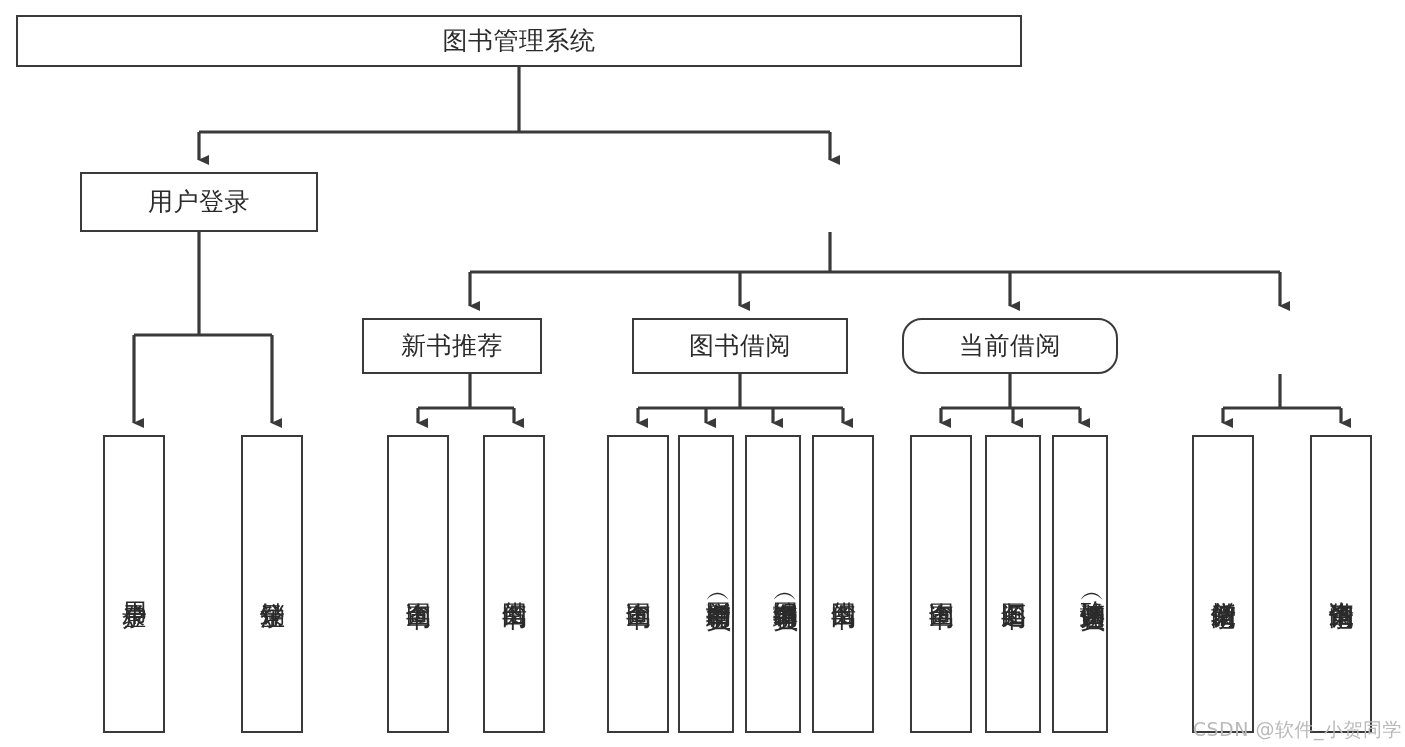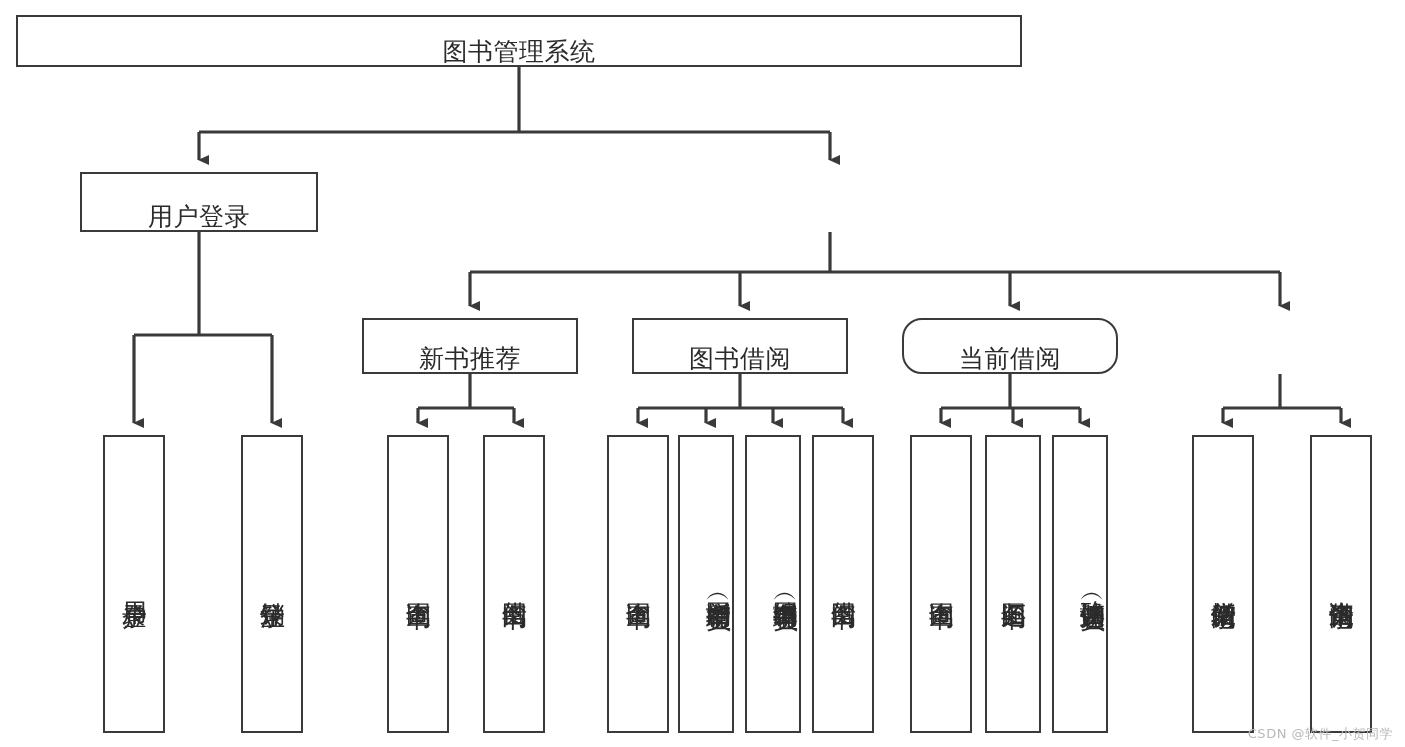--- a/index.html
+++ b/index.html
@@ -19,21 +19,21 @@
     left:0; top:0;
     width:1405px; height:747px;
     pointer-events:none;
   }
   .node{
     position:absolute;
     box-sizing:border-box;
     background:#ffffff;
     border:2px solid #3a3a3a;
     display:flex;
-    align-items:flex-end;
+    align-items:center;
     justify-content:center;
     color:#2b2b2b;
   }
   .node.horiz{
     font-size:25px;
     letter-spacing:0.5px;
     line-height:1.1;
   }
   .node.vert{
     writing-mode:vertical-rl;
@@ -54,23 +54,23 @@
   .node.vert.overflow{
     align-items:flex-start;
     padding-top:2px;
   }
   .node.vert.centered{
     align-items:center;
     padding-top:0;
   }
   #watermark{
     position:absolute;
-    right:12px;
+    right:3px;
     bottom:4px;
-    font-size:13px;
+    font-size:19px;
     color:#b9b9b9;
     letter-spacing:0.5px;
     white-space:nowrap;
     font-family:"DejaVu Sans","Liberation Sans",sans-serif;
   }
 </style>
 </head>
 <body>
 
 <div id="stage">
@@ -127,21 +127,21 @@
   </svg>
 
   <div class="node horiz" style="left: 16px; top: 15px; width: 1006px; height: 52px; border-color: rgb(58, 58, 58); background: rgb(255, 255, 255); color: rgb(43, 43, 43);">
     <span>图书管理系统</span>
   </div>
 
   <div class="node horiz" style="left: 80px; top: 172px; width: 238px; height: 60px; border-color: rgb(58, 58, 58); background: rgb(255, 255, 255); color: rgb(43, 43, 43);">
     <span>用户登录</span>
   </div>
 
-  <div class="node horiz" style="left: 362px; top: 318px; width: 216px; height: 56px; border-color: rgb(58, 58, 58); background: rgb(255, 255, 255); color: rgb(43, 43, 43);">
+  <div class="node horiz" style="left: 362px; top: 318px; width: 180px; height: 56px; border-color: rgb(58, 58, 58); background: rgb(255, 255, 255); color: rgb(43, 43, 43);">
     <span>新书推荐</span>
   </div>
   <div class="node horiz" style="left: 632px; top: 318px; width: 216px; height: 56px; border-color: rgb(58, 58, 58); background: rgb(255, 255, 255); color: rgb(43, 43, 43);">
     <span>图书借阅</span>
   </div>
   <div class="node horiz" style="left: 902px; top: 318px; width: 216px; height: 56px; border-color: rgb(58, 58, 58); background: rgb(255, 255, 255); color: rgb(43, 43, 43); border-radius: 20px;">
     <span>当前借阅</span>
   </div>
 
   <div class="node vert centered" style="left: 103px; top: 435px; width: 62px; height: 298px; border-color: rgb(58, 58, 58); background: rgb(255, 255, 255); color: rgb(43, 43, 43);">

